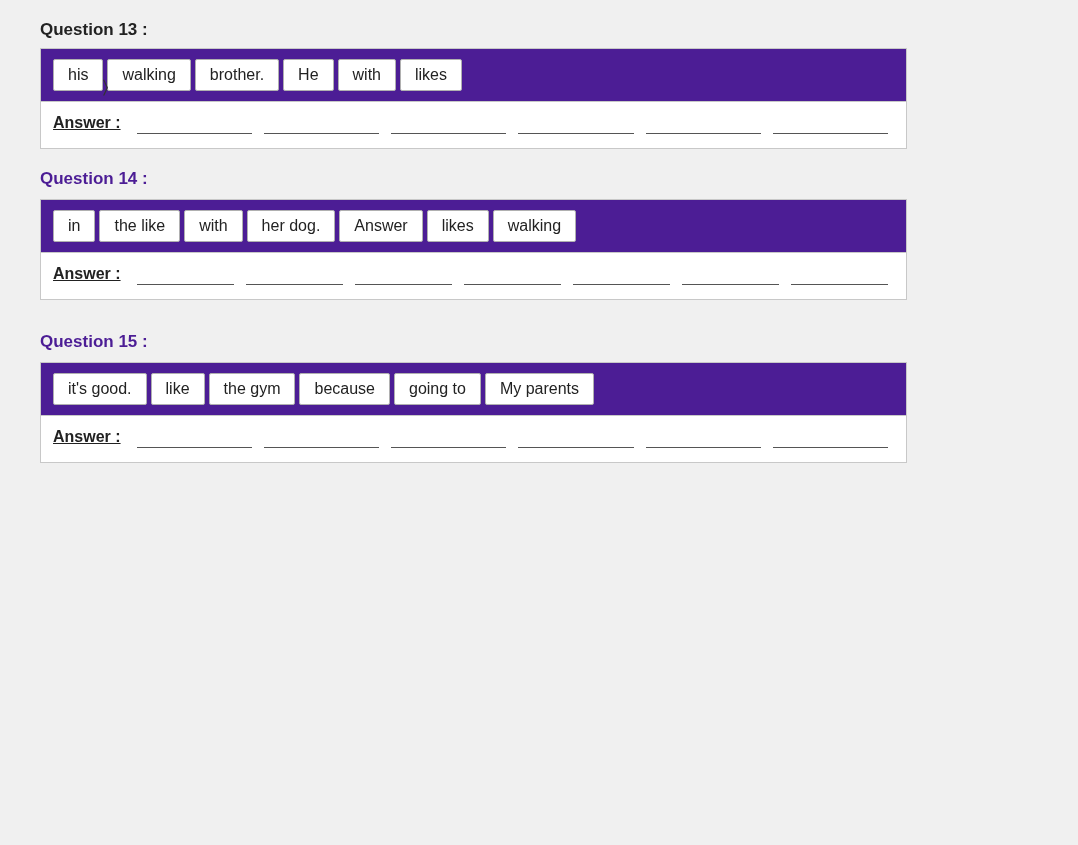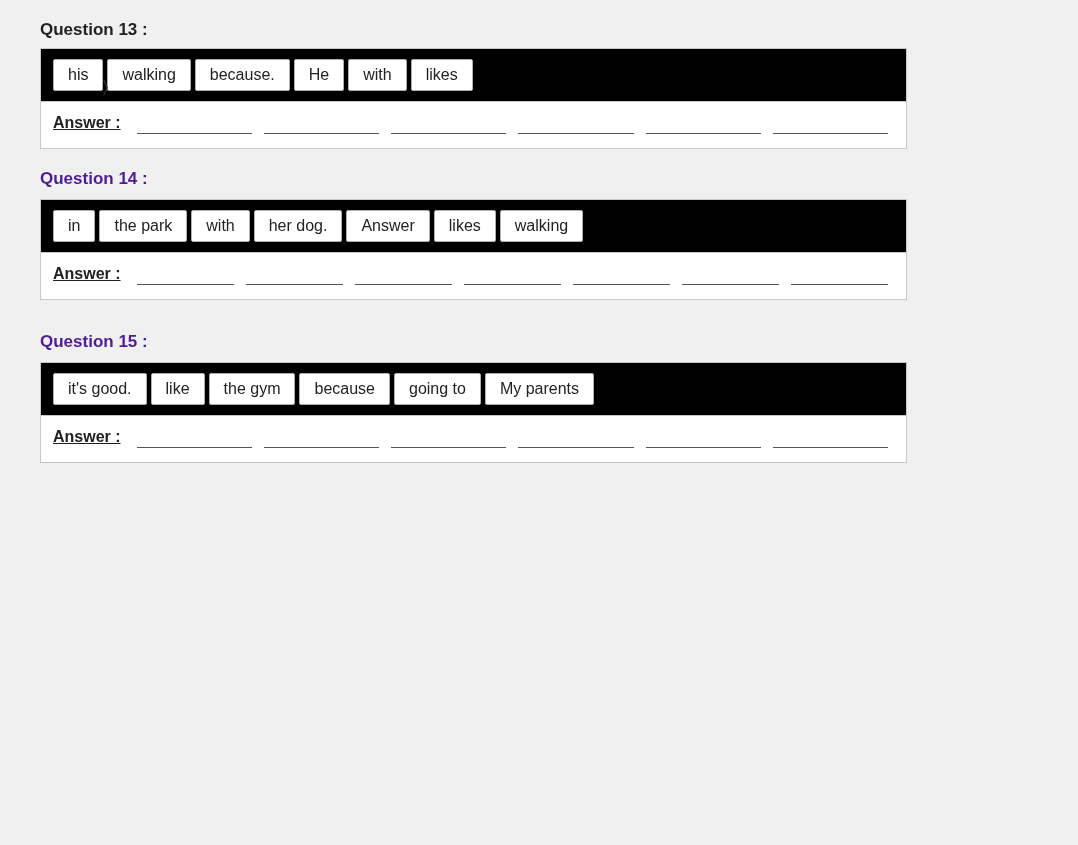--- a/index.html
+++ b/index.html
@@ -31,21 +31,21 @@
       color: #4c1d95;
     }
 
     
     .word-bank {
       display: flex;
       flex-direction: row;
       gap: 4px;
       border: 1px solid #c8c8c8;
       border-bottom: none;
-      background: #000000;
+      background: #4c1d95;
       padding: 10px 12px;
       flex-wrap: wrap;
     }
 
     .word-card {
       border: 1.5px solid #b0b0b0;
       background: #fff;
       padding: 6px 14px;
       border-radius: 2px;
       font-size: 16px;
@@ -128,21 +128,21 @@
 
   <div class="partial-top">
     <div class="partial-title" style="font-size:17px; font-weight:bold; color:#222; margin-bottom:8px;">Question 13 :</div>
 
     <div class="word-bank">
       <span class="word-card word-card-cursor">
         <span>his</span>
         <span class="cursor-icon">〉</span>
       </span>
       <span class="word-card">walking</span>
-      <span class="word-card">because.</span>
+      <span class="word-card">brother.</span>
       <span class="word-card">He</span>
       <span class="word-card">with</span>
       <span class="word-card">likes</span>
     </div>
 
     <div class="answer-row">
       <span class="answer-label">Answer :</span>
       <div class="answer-blanks">
         <div class="answer-blank"></div>
         <div class="answer-blank"></div>
@@ -152,21 +152,21 @@
         <div class="answer-blank"></div>
       </div>
     </div>
   </div>
 
   <div class="question-block">
     <div class="question-title">Question 14 :</div>
 
     <div class="word-bank">
       <span class="word-card">in</span>
-      <span class="word-card">the park</span>
+      <span class="word-card">the like</span>
       <span class="word-card">with</span>
       <span class="word-card">her dog.</span>
       <span class="word-card">Answer</span>
       <span class="word-card">likes</span>
       <span class="word-card">walking</span>
     </div>
 
     <div class="answer-row">
       <span class="answer-label">Answer :</span>
       <div class="answer-blanks">

